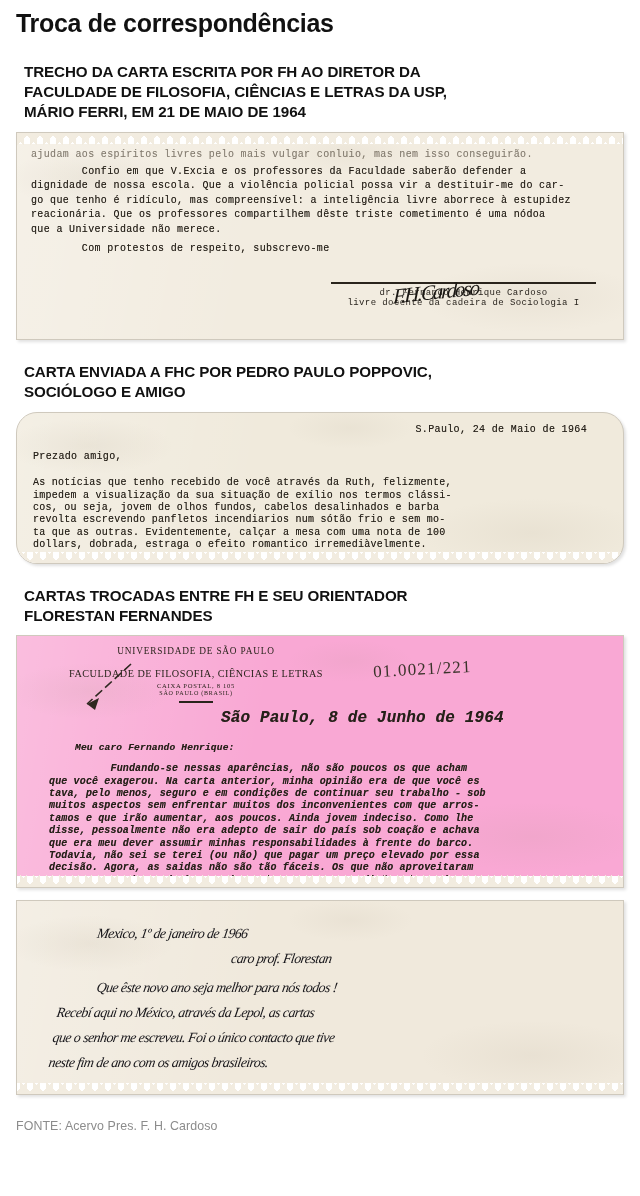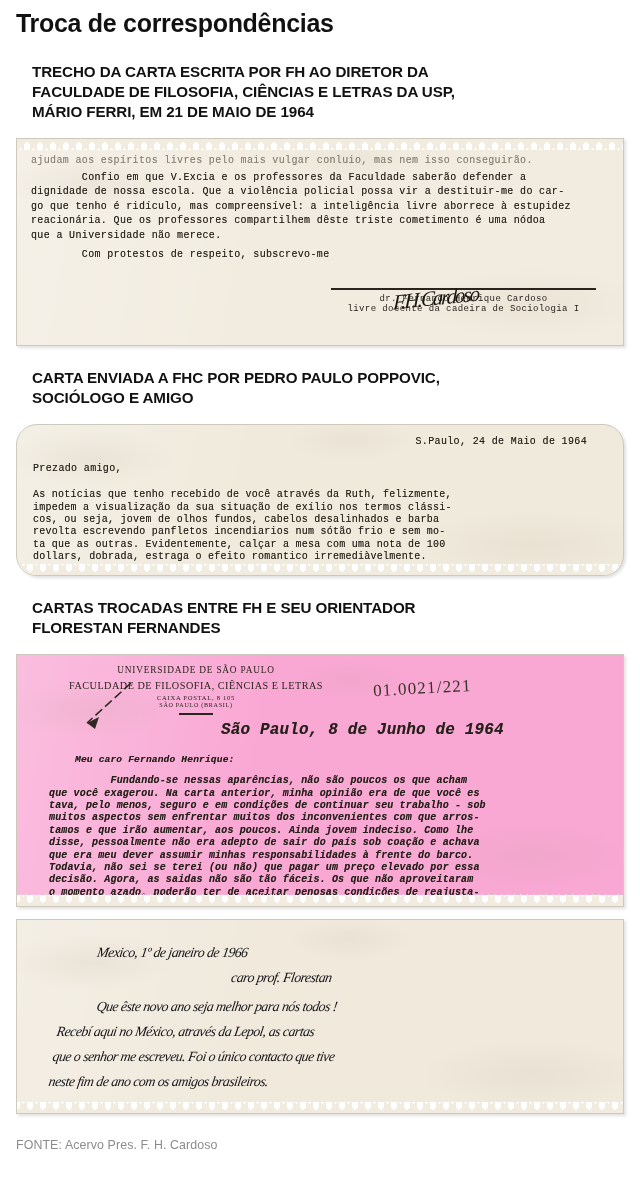--- a/index.html
+++ b/index.html
@@ -30,21 +30,21 @@
     margin: 0;
     padding-top: 8px;
     line-height: 30px;
   }
   .section-title {
     font-size: 15.2px;
     font-weight: bold;
     color: #111111;
     line-height: 20px;
     letter-spacing: -0.1px;
-    margin: 16px;
+    margin: 8px;
   }
   .section-title .ln { display: block; }
 
   
   .doc {
     position: relative;
     box-sizing: border-box;
     background: #f2ece0;
     border: 1px solid #cfc9bd;
     box-shadow: 2px 2px 3px rgba(0,0,0,0.12);
@@ -124,21 +124,21 @@
     letter-spacing: 0.15px;
   }
 
   
   .lh {
     font-family: "Liberation Serif", "DejaVu Serif", serif;
     color: #2a241c;
     text-align: center;
   }
   .lh .l1 { font-size: 9.3px; letter-spacing: 0.8px; }
-  .lh .l2 { font-size: 10.2px; letter-spacing: 0.5px; margin-top: 5px; }
+  .lh .l2 { font-size: 10.2px; letter-spacing: 0.5px; margin-top: 12px; }
   .lh .l3 { font-size: 6.6px; letter-spacing: 0.7px; margin-top: 3px; }
   .lh .l4 { font-size: 6.1px; letter-spacing: 0.7px; margin-top: 1px; }
   .lh .rule {
     width: 34px; height: 2px; background: #2a241c;
     margin: 5px auto 0;
   }
 
   .annot {
     font-family: "Liberation Serif", serif;
     font-size: 17px;

